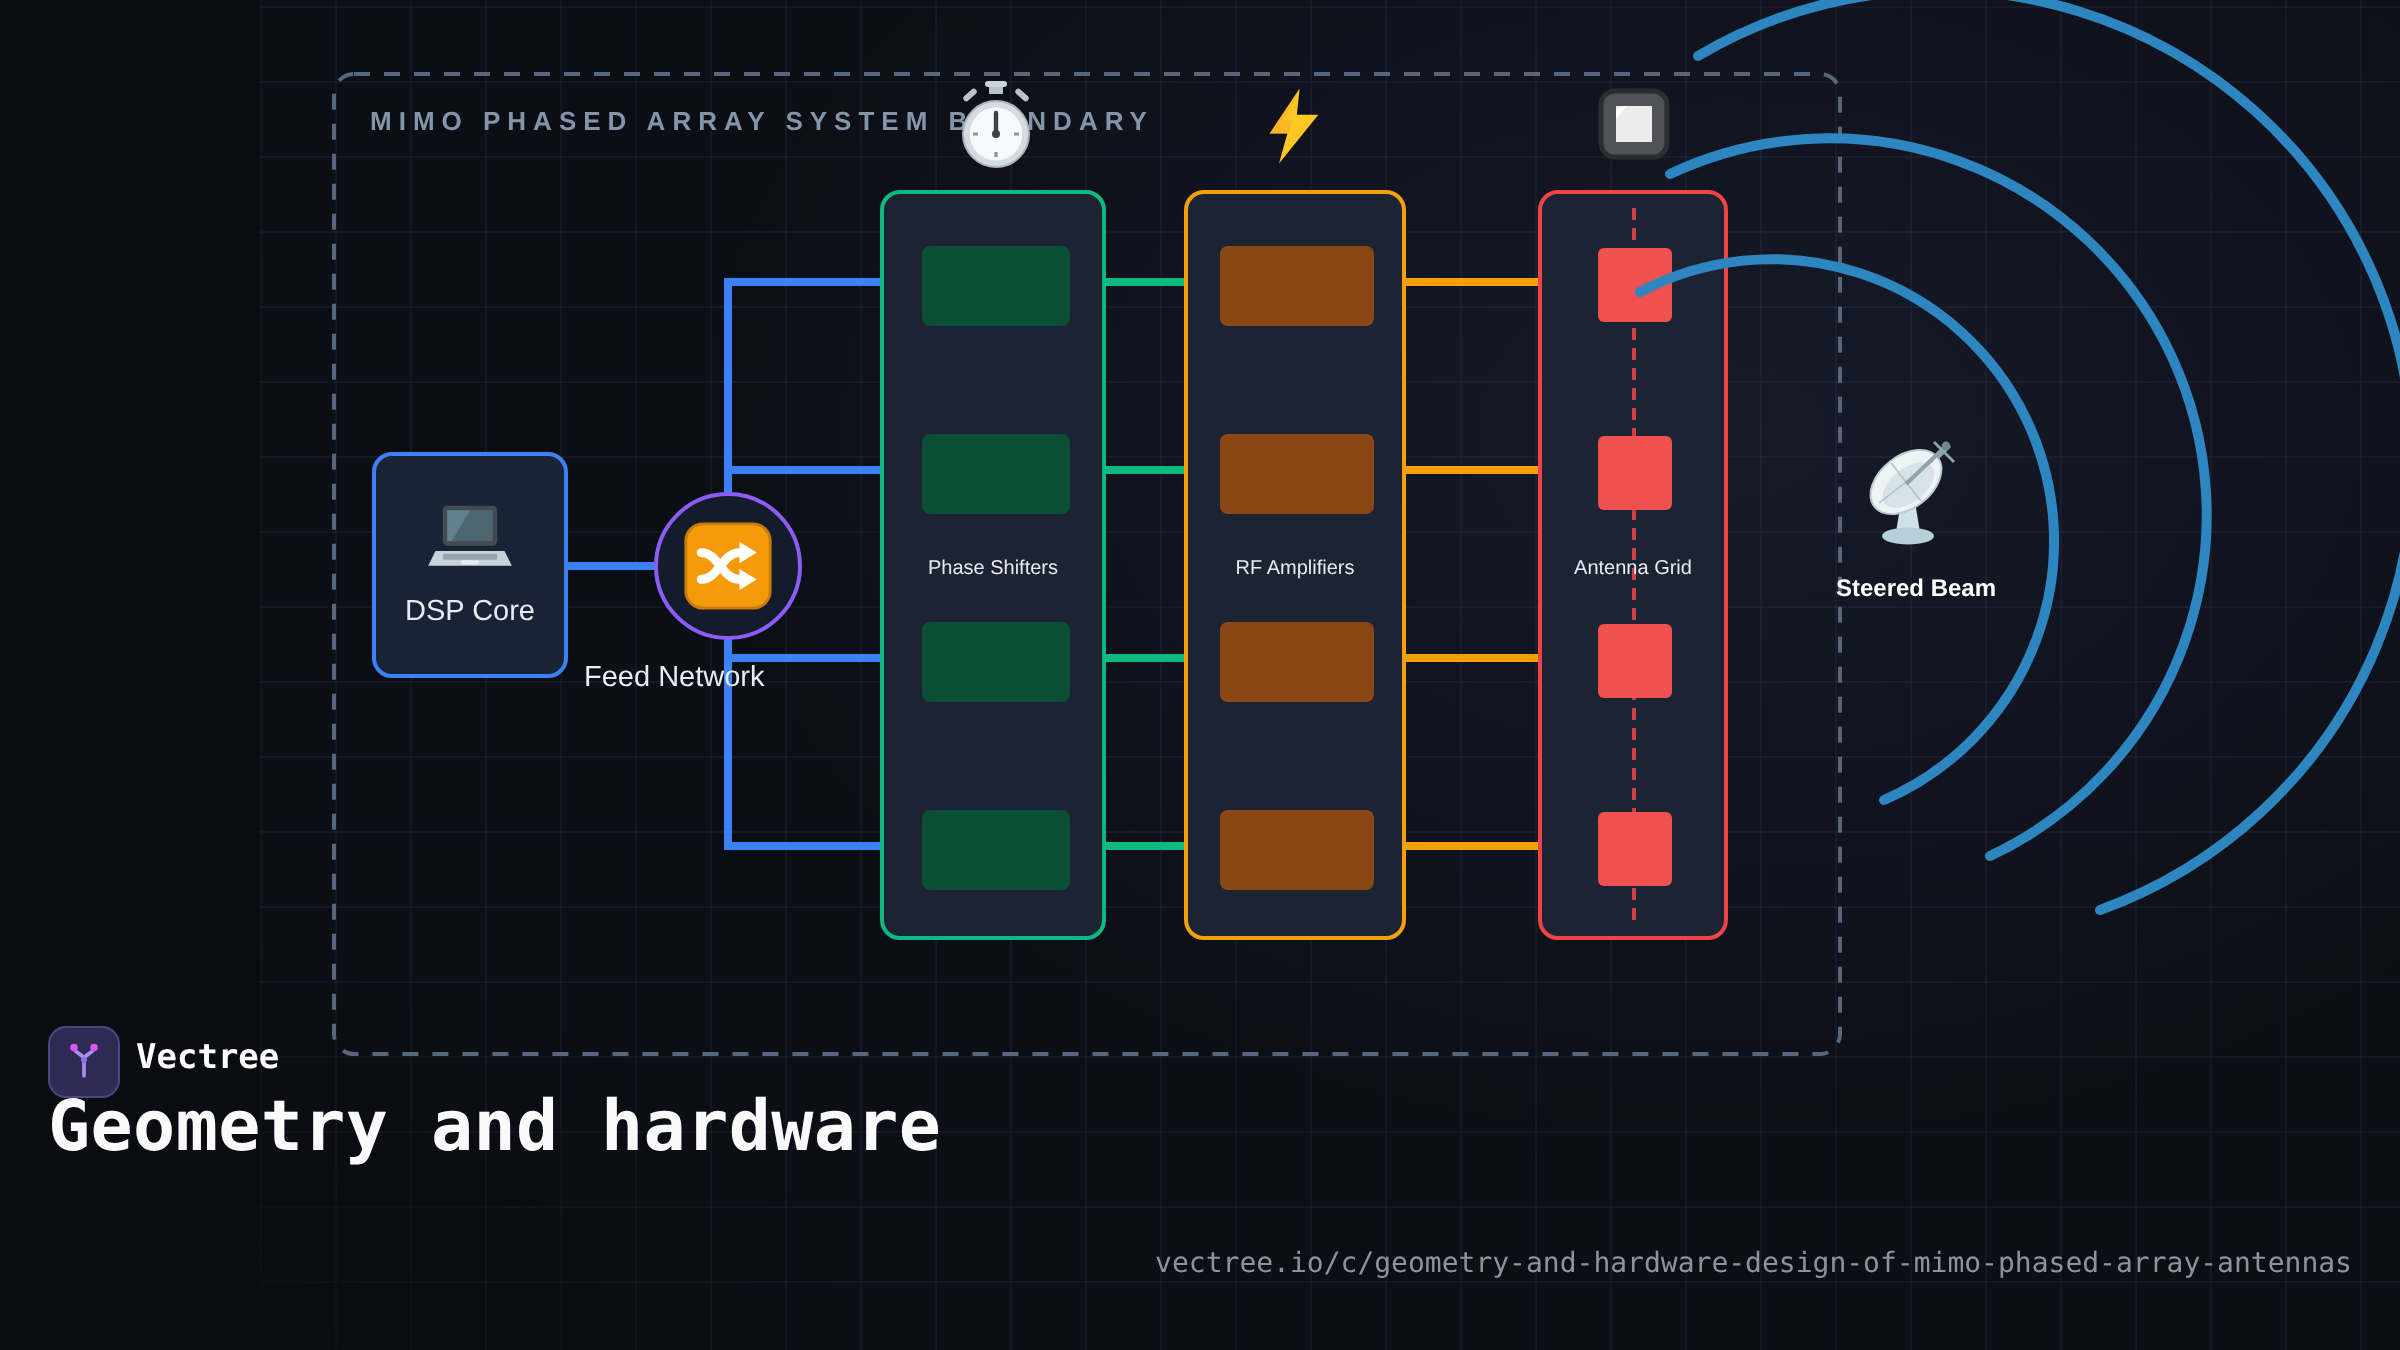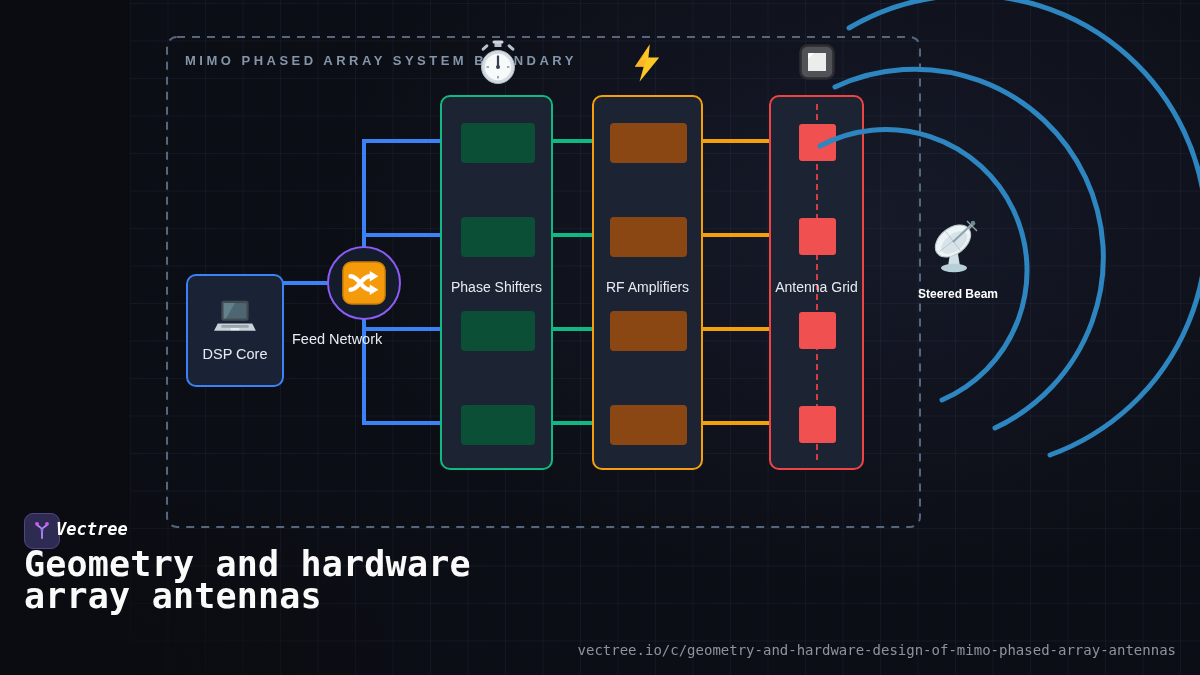--- a/index.html
+++ b/index.html
@@ -22,63 +22,63 @@
       radial-gradient(520px 300px at 6% 100%, rgba(10,11,16,0.9), rgba(10,11,16,0) 70%);}
   svg.layer{position:absolute;left:0;top:0;pointer-events:none;}
   .wires{z-index:1;} .arcs{z-index:6;}
   
   .boundary-label{position:absolute;left:185px;top:53px;z-index:2;
     font-size:13px;font-weight:bold;letter-spacing:3.5px;color:#8494a9;}
   
   .node-label{color:#e8ebf2;}
   .dsp-box{position:absolute;left:186px;top:226px;width:94px;height:109px;z-index:3;
     background:#1a2335;border:2px solid var(--blue);border-radius:10px;
-    display:flex;flex-direction:column;align-items:center;justify-content:center;gap:7px;margin-top:48px;}
+    display:flex;flex-direction:column;align-items:center;justify-content:center;gap:7px;}
   .dsp-box .node-label{font-size:14.5px;}
   .feed-circle{position:absolute;left:327px;top:246px;width:74px;height:74px;z-index:3;
     background:#141b2a;border:2.5px solid var(--purple);border-radius:50%;
     display:flex;align-items:center;justify-content:center;box-sizing:border-box;}
   .feed-label{position:absolute;left:292px;top:331px;width:146px;
     font-size:14.5px;z-index:3;}
   .col-box{position:absolute;top:95px;height:375px;border-radius:10px;z-index:3;
     background:#1c2433;border:2px solid;box-sizing:border-box;}
   .phase-box{left:440px;width:113px;border-color:var(--green);}
   .rf-box{left:592px;width:111px;border-color:var(--orange);}
   .ant-box{left:769px;width:95px;border-color:var(--red);}
   .cell{position:absolute;height:40px;border-radius:4px;z-index:1;}
   .phase-box .cell{left:19px;width:74px;background:var(--green_fill);}
   .rf-box .cell{left:16px;width:77px;background:var(--orange_fill);}
   .ant-box .cell{left:28px;width:37px;height:37px;background:var(--red_fill);border-radius:3px;}
   .r1{top:26px}.r2{top:120px}.r3{top:214px}.r4{top:308px}
   .ant-box .r1{top:27px}.ant-box .r2{top:121px}.ant-box .r3{top:215px}.ant-box .r4{top:309px}
   .col-label{position:absolute;top:182px;left:0;right:0;text-align:center;
-    font-size:14px;z-index:2;}
+    font-size:10px;z-index:2;}
   .ant-dash{position:absolute;left:calc(50% - 1px);top:7px;bottom:8px;width:0;
     border-left:2px dashed var(--red);opacity:.85;z-index:0;}
   
   .decor{position:absolute;z-index:7;}
   .i-stopwatch{left:478px;top:40px;}
   .i-lightning{left:632px;top:42px;}
   .i-button{left:799px;top:44px;}
   
   .dish{position:absolute;left:930px;top:218px;z-index:7;}
   .beam-label{position:absolute;left:880px;top:287px;width:156px;text-align:center;
     font-size:12px;font-weight:bold;color:#fff;z-index:7;}
   
   .logo{position:absolute;left:24px;top:513px;width:34px;height:34px;border-radius:9px;
     background:#2d2b52;border:1px solid #4d4683;display:flex;align-items:center;
     justify-content:center;z-index:4;}
-  .brand{position:absolute;left:56px;top:519px;z-index:4;color:#fff;
-    font-family:"DejaVu Sans Mono","Liberation Mono",monospace;font-weight:bold;font-size:17px;font-style:italic;}
+  .brand{position:absolute;left:68px;top:519px;z-index:4;color:#fff;
+    font-family:"DejaVu Sans Mono","Liberation Mono",monospace;font-weight:bold;font-size:17px;}
   .title{position:absolute;left:24px;top:548px;width:500px;z-index:4;color:#fafafa;
     font-family:"DejaVu Sans Mono","Liberation Mono",monospace;font-weight:bold;
     font-size:35px;line-height:32px;letter-spacing:0.2px;}
   .title span{display:block;}
   .url{position:absolute;right:24px;top:624px;z-index:4;color:#8d939c;
-    font-family:"DejaVu Sans Mono","Liberation Mono",monospace;font-size:14px;margin-top:18px;}
+    font-family:"DejaVu Sans Mono","Liberation Mono",monospace;font-size:14px;}
 </style>
 </head>
 <body>
 
 <div class="canvas">
   <div class="grid-layer"></div>
 
   <svg class="layer wires" width="1200" height="675" viewBox="0 0 1200 675">
     <rect x="167" y="37" width="753" height="490" rx="10" fill="none" stroke="var(--boundary_dash)" stroke-width="2" stroke-dasharray="8 7"></rect>
     <path d="M280 283 H330 M364 141 V423 M364 141 H440 M364 235 H440 M364 329 H440 M364 423 H440" stroke="var(--blue)" stroke-width="4" fill="none" stroke-linecap="square"></path>
@@ -181,16 +181,15 @@
     <svg width="24" height="24" viewBox="0 0 24 24">
       <path d="M12 19 V11 M12 11 C12 8 8.5 8.5 7 5.5 M12 11 C12 8 15.5 8.5 17 5.5" stroke="#b18af5" stroke-width="1.8" fill="none" stroke-linecap="round"></path>
       <circle cx="7" cy="4.8" r="1.9" fill="#d357f0"></circle>
       <circle cx="17" cy="4.8" r="1.9" fill="#d357f0"></circle>
       <circle cx="12" cy="11" r="1.5" fill="#8e6ff0"></circle>
     </svg>
   </div>
   <div class="brand">Vectree</div>
   <div class="title">
     <span>Geometry and hardware</span>
-    <span>array antennas</span>
   </div>
   <div class="url">vectree.io/c/geometry-and-hardware-design-of-mimo-phased-array-antennas</div>
 </div>
 
 </body></html>

